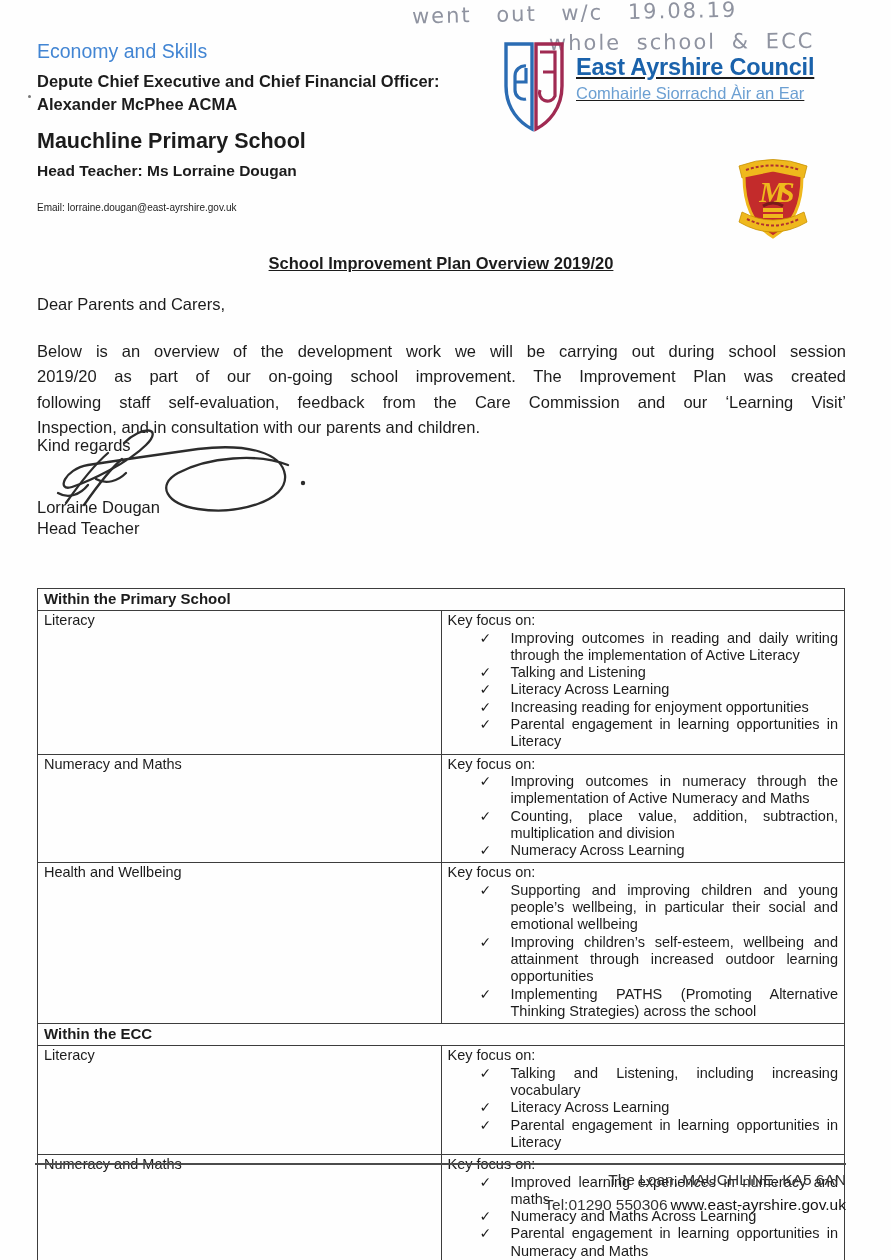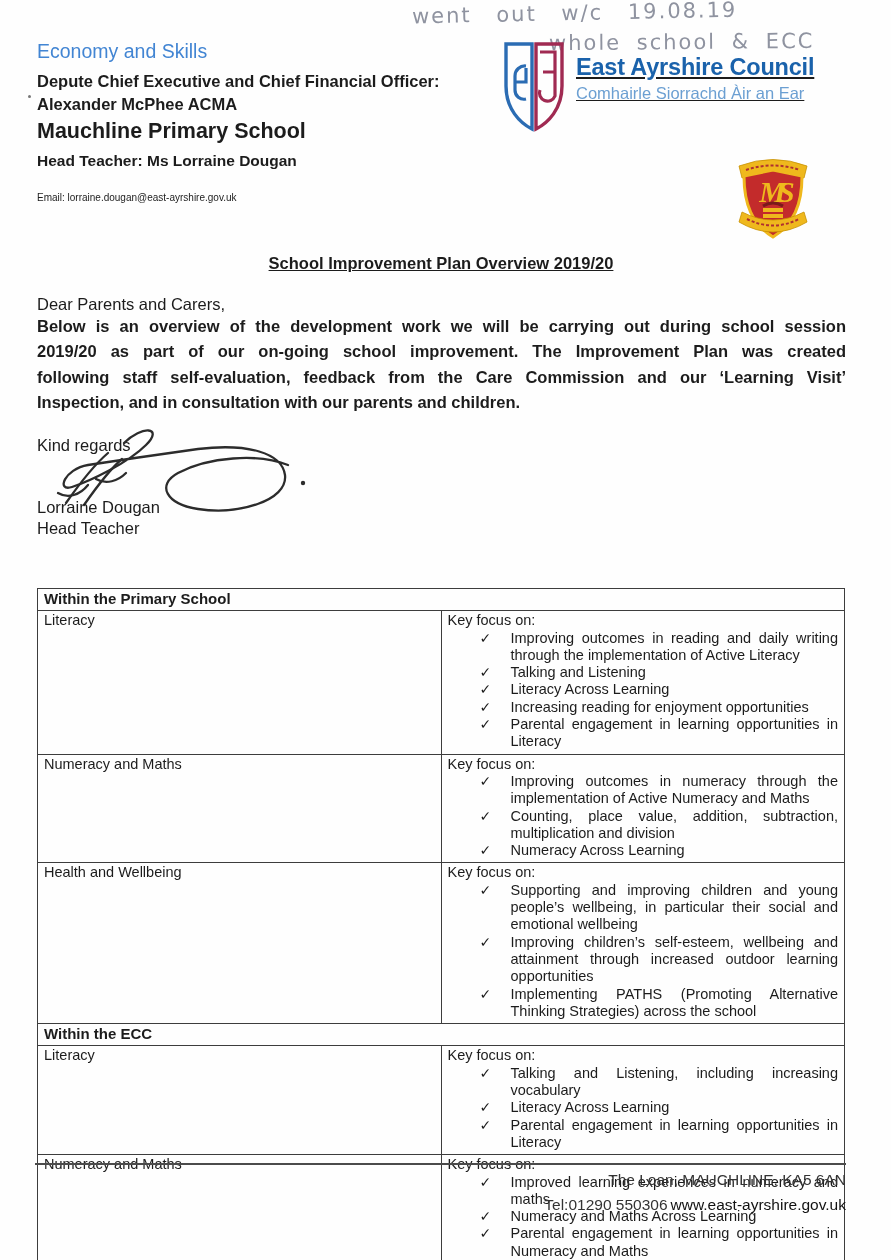--- a/index.html
+++ b/index.html
@@ -12,41 +12,41 @@
   
   .hand { position:absolute; color:#8f93a0; font-size:21px;
           font-family:"DejaVu Sans", sans-serif; letter-spacing:2px; }
   .hand1 { left:412px; top:1px; transform:rotate(-1.2deg); word-spacing:16px; }
   .hand2 { left:549px; top:30px; transform:rotate(-0.5deg); word-spacing:7px; }
 
   
   .hdr { position:absolute; left:37px; top:40px; width:440px; }
   .dept { color:#4285d3; font-size:19.5px; margin-bottom:7px; }
   .exec { font-weight:bold; font-size:16.5px; line-height:23px; }
-  .school { font-weight:bold; font-size:21.5px; line-height:28px; margin-top:1px; }
+  .school { font-weight:bold; font-size:21.5px; line-height:28px; margin-top:11px; }
   .ht { font-weight:bold; font-size:15.5px; margin-top:7px; }
   .email { font-size:10px; margin-top:22px; }
   .artifact-dot { position:absolute; left:28px; top:95px; width:3px; height:3px;
                   background:#777; border-radius:50%; }
 
   
   .council { position:absolute; left:502px; top:40px; display:flex; gap:10px; }
   .council .txt { margin-top:14px;text-decoration:underline; }
   .cname { color:#1a62ab; font-size:23.5px; font-weight:bold; letter-spacing:-0.2px; }
   .cgaelic { color:#6b9fd2; font-size:16.5px; margin-top:3px; }
 
   
   .crest { position:absolute; left:732px; top:150px; }
 
   
   .title { position:absolute; left:35px; top:254px; width:812px; text-align:center;
            font-weight:bold; font-size:16.5px; text-decoration:underline; }
   .salutation { position:absolute; left:37px; top:295px; font-size:16.5px; }
-  .para { position:absolute; left:37px; top:314px; width:809px;
-          font-size:16.5px; line-height:25.4px;font-weight:bold; }
+  .para { position:absolute; left:37px; top:339px; width:809px;
+          font-size:16.5px; line-height:25.4px; }
   .jline { text-align:justify; text-align-last:justify; }
   .closing { position:absolute; left:37px; top:436px; font-size:16.5px; }
   .signature { position:absolute; left:46px; top:421px; }
   .sig-name { position:absolute; left:37px; top:498px; font-size:16.5px; }
   .sig-role { position:absolute; left:37px; top:519px; font-size:16.5px; }
 
   
   table.plan { position:absolute; left:37px; top:588px; width:808px;
                border-collapse:collapse; font-size:14.5px; line-height:17.3px;
                table-layout:fixed; }

